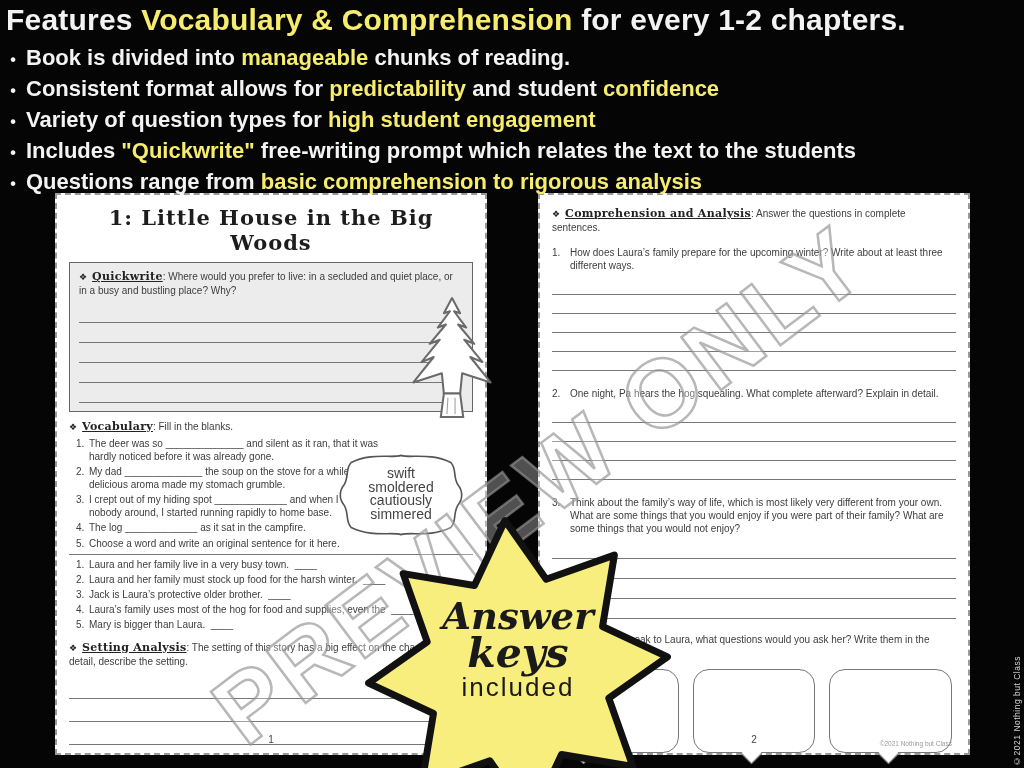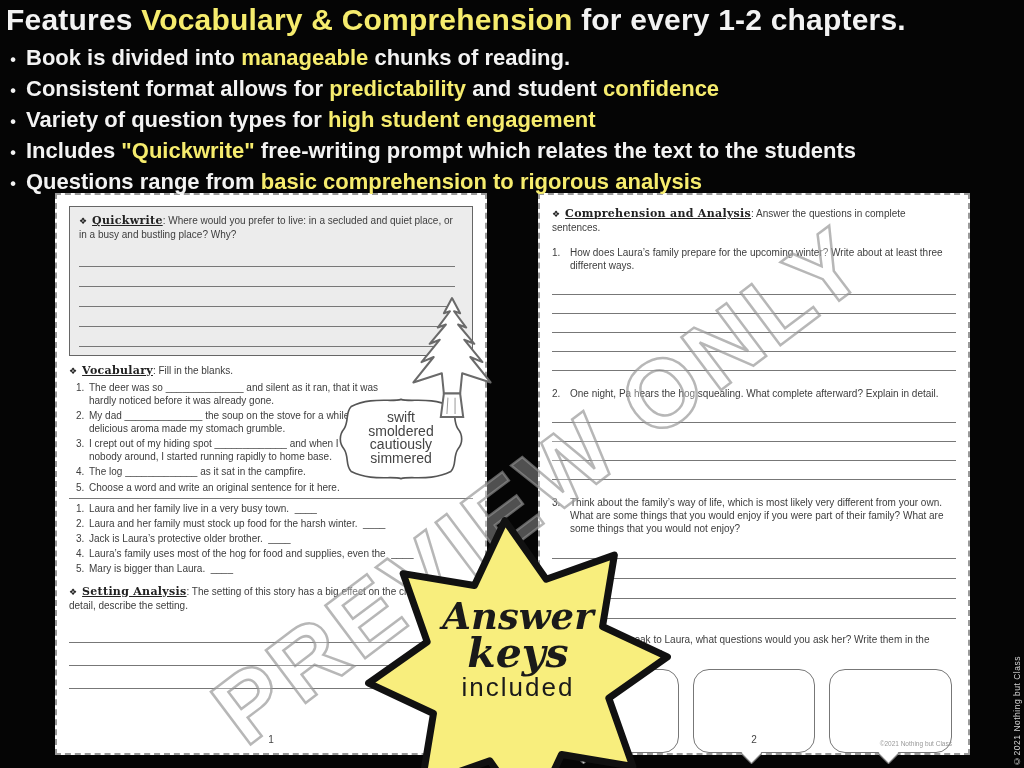--- a/index.html
+++ b/index.html
@@ -131,20 +131,21 @@
       </li>
     <li>
         <span class="dot">•</span>
         <span class="b-text"><span>Questions range from </span><span class="hl">basic comprehension to rigorous analysis</span></span>
       </li>
   </ul>
 </div>
 
 <div class="page page-left">
   <div class="page-inner">
+    <div class="ws-title">1: Little House in the Big Woods</div>
 
     <div class="qbox">
       <div class="sec-head">
         <span class="diamond">❖</span><span class="sec-label">Quickwrite</span><span class="body-txt">: Where would you prefer to live: in a secluded and quiet place, or in a busy and bustling place? Why?</span>
       </div>
       <div style="margin-top:6px;">
         <div class="wline"></div>
         <div class="wline"></div>
         <div class="wline"></div>
         <div class="wline"></div>

